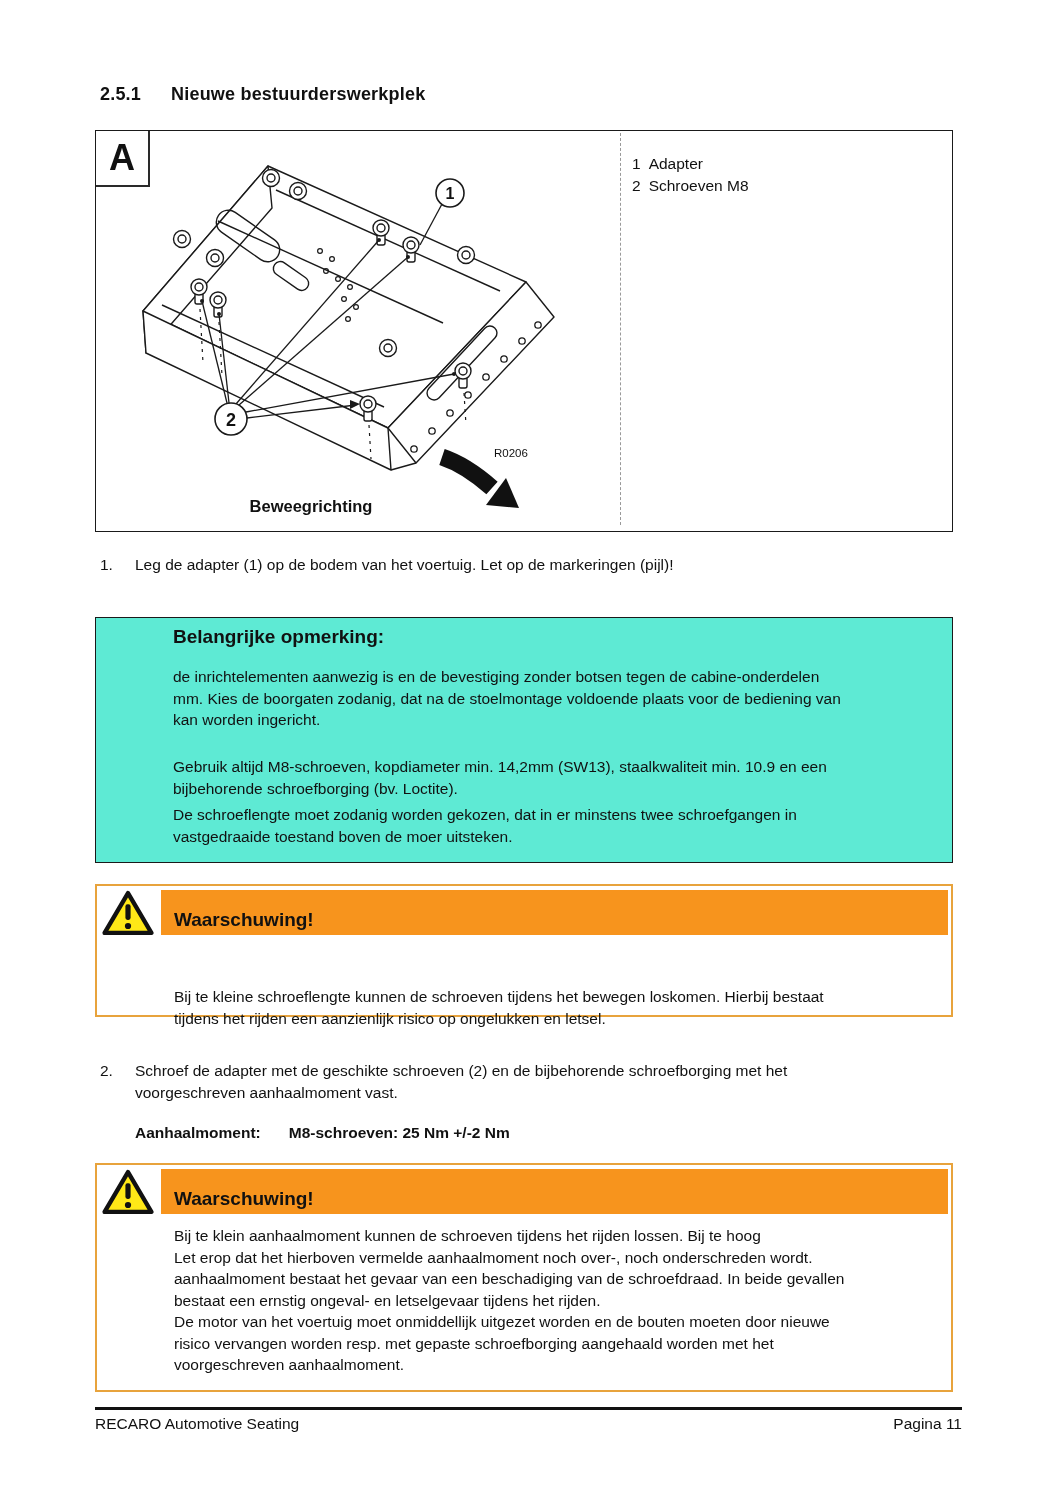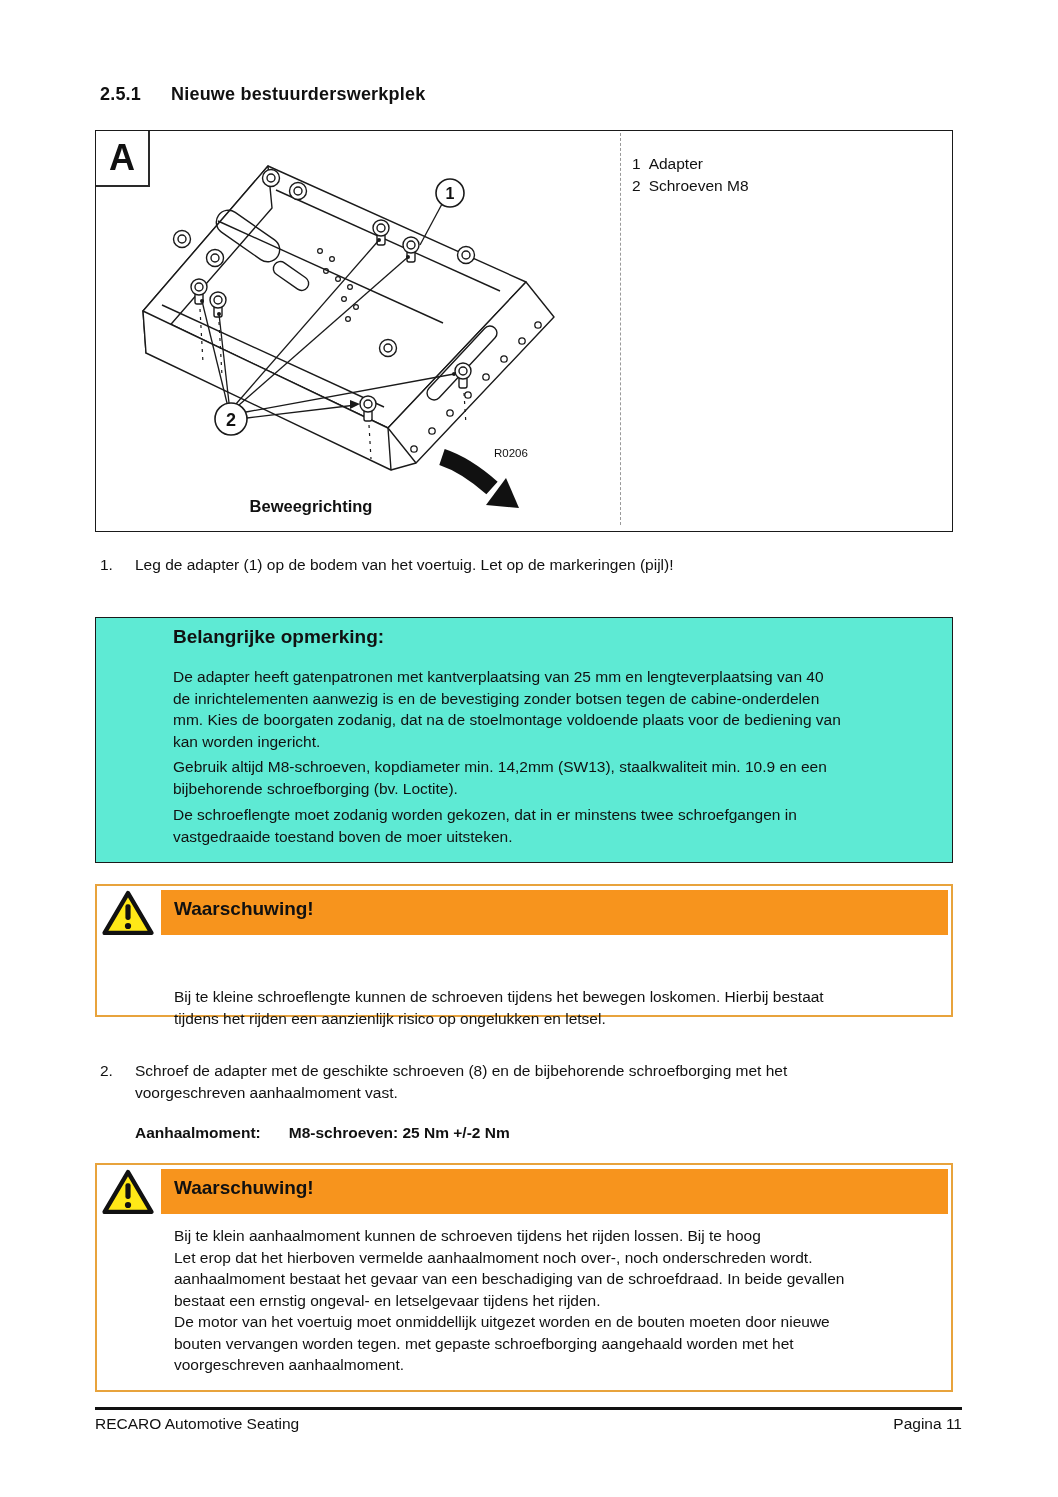--- a/index.html
+++ b/index.html
@@ -29,21 +29,21 @@
   
   .note-box{left:95px; top:617px; width:858px; height:246px; border:1.5px solid #1a1a1a; box-sizing:border-box; background:#5eead4;}
   .note-title{left:77px; top:8px; font-size:19px; font-weight:bold;}
   .note-para{left:77px; width:770px; font-size:15.5px; line-height:21.5px;}
   .p1{top:48px;} .p2{top:138px;} .p3{top:186px;}
   
   .warn-box{left:95px; width:858px; border:2px solid #E8A33C; box-sizing:border-box; background:#fff;}
   .warn1{top:884px; height:133px;}
   .warn2{top:1163px; height:229px;}
   .warn-band{left:64px; right:3px; top:4px; height:45px; background:#F7941D;}
-  .warn-title{left:77px; top:12px; font-size:19px; font-weight:bold; color:#111;}
+  .warn-title{left:77px; top:23px; font-size:19px; font-weight:bold; color:#111;}
   .warn-icon{left:5px; top:3px;}
   .warn-body{left:77px; width:770px; font-size:15.5px; line-height:21.5px;}
   .warn1 .warn-body{top:64px;margin-top:36px;}
   .warn2 .warn-body{top:60px;}
   
   .torque{left:135px; top:1124px; font-size:15.5px; font-weight:bold;}
   .torque .t-val{margin-left:28px;}
   
   .footer-rule{left:95px; top:1407px; width:867px; height:2.5px; background:#111;}
   .footer-row{left:95px; top:1415px; width:867px; display:flex; justify-content:space-between; font-size:15.5px;}
@@ -207,21 +207,20 @@
   </div>
 
   <div class="abs step step1">
     <div class="stepnum">1.</div>
     <div>Leg de adapter (1) op de bodem van het voertuig. Let op de markeringen (pijl)!</div>
   </div>
 
   <div class="abs note-box">
     <div class="abs note-title">Belangrijke opmerking:</div>
     <div class="abs note-para p1">
-      <div>De adapter heeft gatenpatronen met kantverplaatsing van 25 mm en lengteverplaatsing van 40</div>
       <div>de inrichtelementen aanwezig is en de bevestiging zonder botsen tegen de cabine-onderdelen</div>
       <div>mm. Kies de boorgaten zodanig, dat na de stoelmontage voldoende plaats voor de bediening van</div>
       <div>kan worden ingericht.</div>
     </div>
     <div class="abs note-para p2">
       <div>Gebruik altijd M8-schroeven, kopdiameter min. 14,2mm (SW13), staalkwaliteit min. 10.9 en een</div>
       <div>bijbehorende  schroefborging (bv. Loctite).</div>
     </div>
     <div class="abs note-para p3">
       <div>De schroeflengte moet zodanig worden gekozen, dat in er minstens twee schroefgangen in</div>
@@ -241,21 +240,21 @@
     <div class="abs warn-title">Waarschuwing!</div>
     <div class="abs warn-body">
       <div>Bij te kleine schroeflengte kunnen de schroeven tijdens het bewegen loskomen. Hierbij bestaat</div>
       <div>tijdens het rijden een aanzienlijk risico op ongelukken en letsel.</div>
     </div>
   </div>
 
   <div class="abs step step2">
     <div class="stepnum">2.</div>
     <div>
-      <div>Schroef de adapter met de geschikte schroeven (8) en de bijbehorende schroefborging met het</div>
+      <div>Schroef de adapter met de geschikte schroeven (2) en de bijbehorende schroefborging met het</div>
       <div>voorgeschreven aanhaalmoment vast.</div>
     </div>
   </div>
 
   <div class="abs torque">
     <span>Aanhaalmoment:</span><span class="t-val">M8-schroeven: 25 Nm +/-2 Nm</span>
   </div>
 
   <div class="abs warn-box warn2">
     <div class="abs warn-band"></div>
@@ -266,21 +265,21 @@
         <circle cx="30" cy="42" r="3.6" fill="#111"></circle>
       </svg>
     </div>
     <div class="abs warn-title">Waarschuwing!</div>
     <div class="abs warn-body">
       <div>Bij te klein aanhaalmoment kunnen de schroeven tijdens het rijden lossen. Bij te hoog</div>
       <div>Let erop dat het hierboven vermelde aanhaalmoment noch over-, noch onderschreden wordt.</div>
       <div>aanhaalmoment bestaat het gevaar van een beschadiging van de schroefdraad. In beide gevallen</div>
       <div>bestaat een ernstig ongeval- en letselgevaar tijdens het rijden.</div>
       <div>De motor van het voertuig moet onmiddellijk uitgezet worden en de bouten moeten door nieuwe</div>
-      <div>bouten vervangen worden tegen. met gepaste schroefborging aangehaald worden met het</div>
+      <div>risico vervangen worden resp. met gepaste schroefborging aangehaald worden met het</div>
       <div>voorgeschreven aanhaalmoment.</div>
     </div>
   </div>
 
   <div class="abs footer-rule"></div>
   <div class="abs footer-row">
     <span>RECARO Automotive Seating</span>
     <span>Pagina 11</span>
   </div>
 

